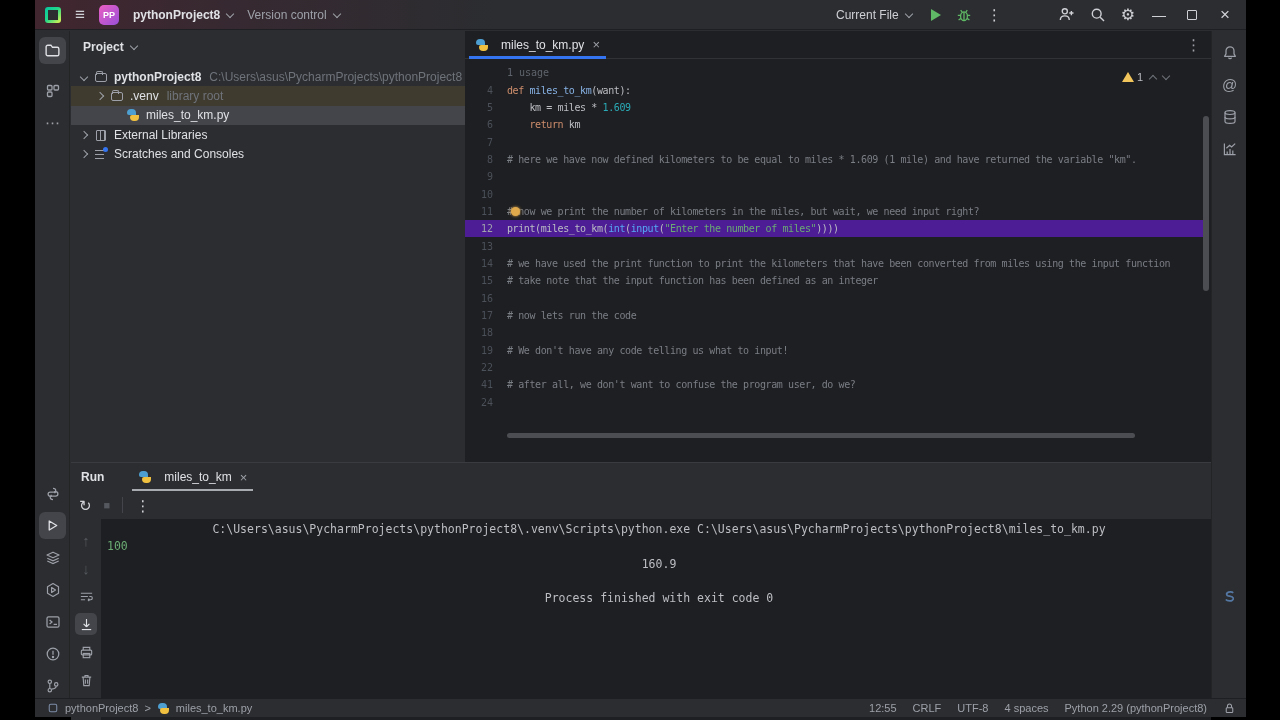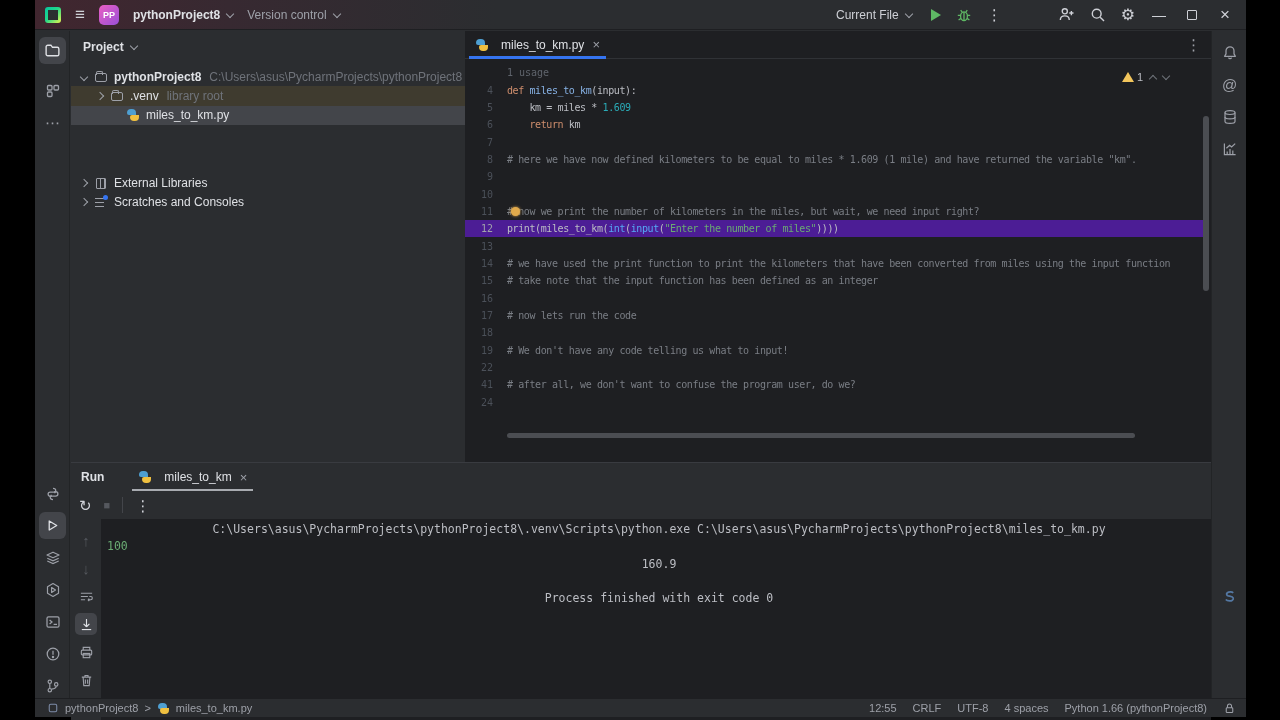--- a/index.html
+++ b/index.html
@@ -291,21 +291,21 @@
           <span class="tchev right"></span>
           <span class="ticon ticon-folder"></span>
           <span class="tree-label">.venv</span>
           <span class="tree-hint">library root</span>
         </div>
         <div class="tree-row selected" style="padding-left: 42px;">
           <span class="tchev-spacer"></span>
           <span class="ticon ticon-python"></span>
           <span class="tree-label">miles_to_km.py</span>
         </div>
-        <div class="tree-row" style="padding-left: 10px; margin-top: 48px;">
+        <div class="tree-row" style="padding-left: 10px;">
           <span class="tchev right"></span>
           <span class="ticon ticon-libraries"></span>
           <span class="tree-label">External Libraries</span>
         </div>
         <div class="tree-row" style="padding-left: 10px;">
           <span class="tchev right"></span>
           <span class="ticon ticon-scratches"></span>
           <span class="tree-label">Scratches and Consoles</span>
         </div>
       </div>
@@ -316,21 +316,21 @@
       <span class="etab">
         <span class="ticon ticon-python"></span>
         <span>miles_to_km.py</span>
         <span class="tab-close">×</span>
       </span>
       <span id="tab-more" class="glyph">⋮</span>
     </div>
 
     <div id="code-host">
         <div class="code-row"><span class="ln"></span><span class="tk-inlay">1 usage</span></div>
-        <div class="code-row"><span class="ln">4</span><span class="tk-kw">def </span><span class="tk-fn">miles_to_km</span><span class="tk-plain">(input):</span></div>
+        <div class="code-row"><span class="ln">4</span><span class="tk-kw">def </span><span class="tk-fn">miles_to_km</span><span class="tk-plain">(want):</span></div>
         <div class="code-row"><span class="ln">5</span><span class="tk-plain">    km = miles * </span><span class="tk-num">1.609</span></div>
         <div class="code-row"><span class="ln">6</span><span class="tk-plain">    </span><span class="tk-kw">return</span><span class="tk-plain"> km</span></div>
         <div class="code-row"><span class="ln">7</span></div>
         <div class="code-row"><span class="ln">8</span><span class="tk-comment"># here we have now defined kilometers to be equal to miles * 1.609 (1 mile) and have returned the variable "km".</span></div>
         <div class="code-row"><span class="ln">9</span></div>
         <div class="code-row"><span class="ln">10</span></div>
         <div class="code-row"><span class="ln">11</span><span class="tk-comment"># now we print the number of kilometers in the miles, but wait, we need input right?</span><span class="bulb"></span></div>
         <div class="code-row current"><span class="ln">12</span><span class="tk-plain">print(miles_to_km(</span><span class="tk-builtin">int</span><span class="tk-plain">(</span><span class="tk-builtin">input</span><span class="tk-plain">(</span><span class="tk-str">"Enter the number of miles"</span><span class="tk-plain">))))</span></div>
         <div class="code-row"><span class="ln">13</span></div>
         <div class="code-row"><span class="ln">14</span><span class="tk-comment"># we have used the print function to print the kilometers that have been converted from miles using the input function</span></div>
@@ -419,21 +419,21 @@
       <span>&gt;</span>
       <span class="ticon ticon-python"></span>
       <span>miles_to_km.py</span>
     </div>
     <div id="status-right">
       <span id="status-items" style="display:flex;gap:16px">
           <span>12:55</span>
           <span>CRLF</span>
           <span>UTF-8</span>
           <span>4 spaces</span>
-          <span>Python 1.66 (pythonProject8)</span>
+          <span>Python 2.29 (pythonProject8)</span>
         </span>
       <svg class="ic" width="13" height="13" viewBox="0 0 16 16" fill="none" stroke="#9da0a8" stroke-width="1.3">
         <rect x="4" y="7" width="8" height="6" rx="1"></rect>
           <path d="M5.5 7V5a2.5 2.5 0 0 1 5 0v2"></path>
       </svg>
     </div>
   </div>
 
 </div>
 

